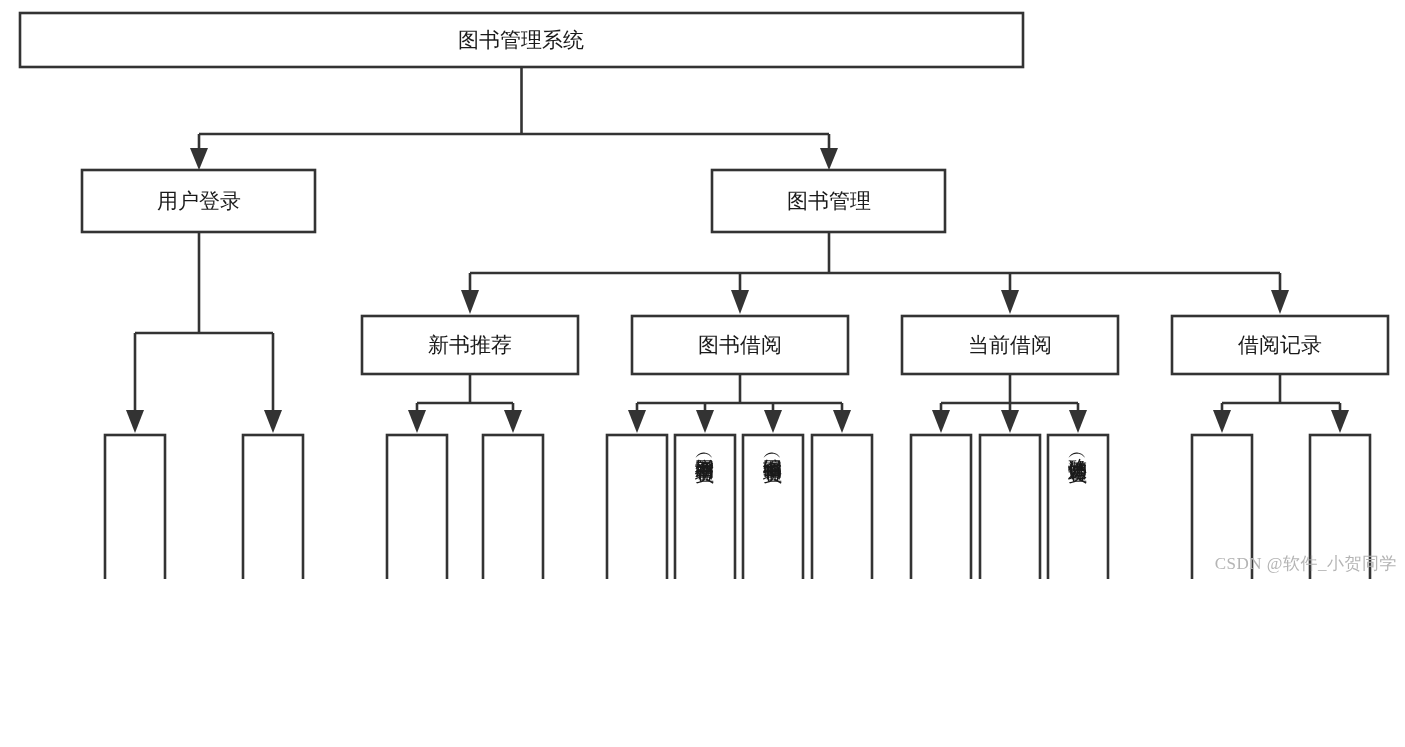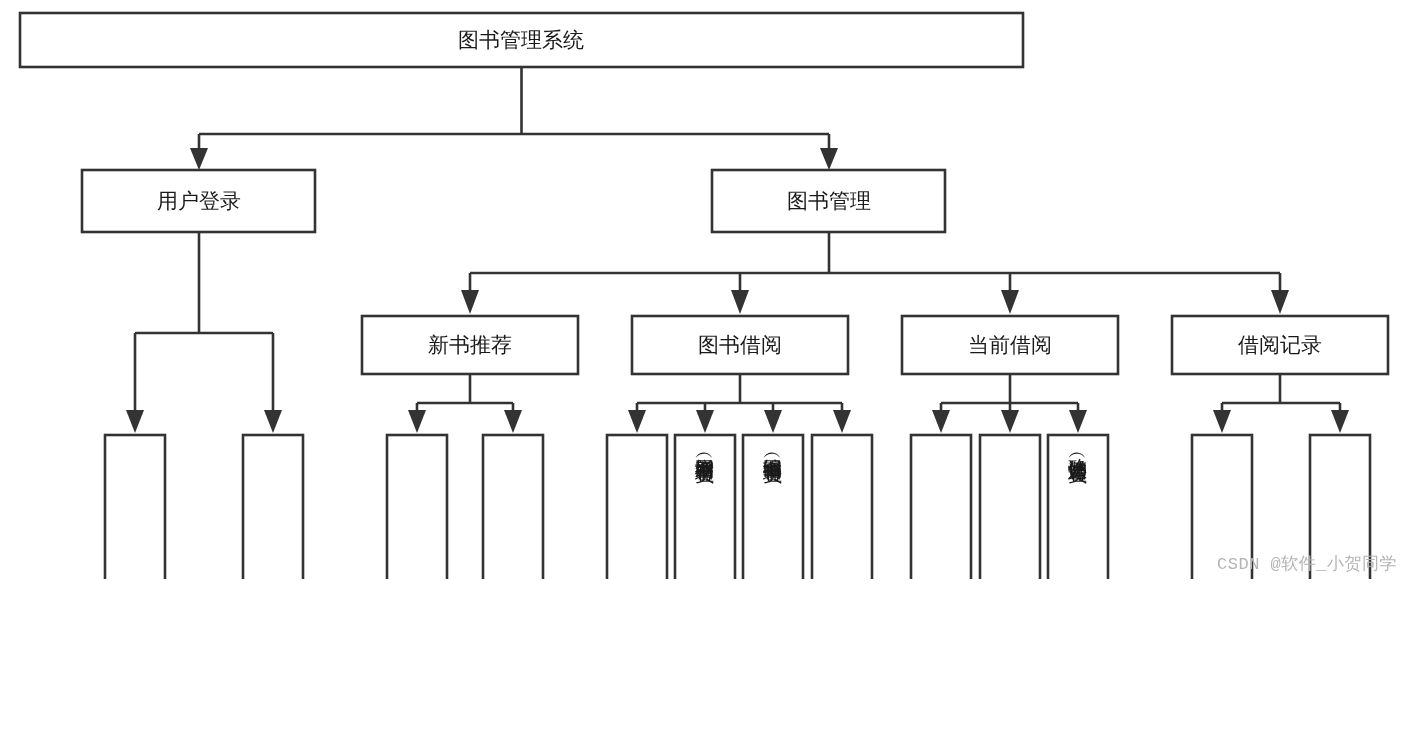--- a/index.html
+++ b/index.html
@@ -59,21 +59,21 @@
     font-size: 19px;
     line-height: 1.0;
     color: #1a1a1a;
     letter-spacing: 1px;
     white-space: nowrap;
   }
   .watermark {
     position: absolute;
     right: 8px;
     bottom: 4px;
-    font-family: Liberation Mono, monospace;
+    font-family: Liberation Serif, serif;
     font-size: 17px;
     color: #b4b4b4;
     letter-spacing: 0.5px;
     white-space: nowrap;
   }
 </style>
 </head>
 <body>
 
 <div id="canvas-wrap">

